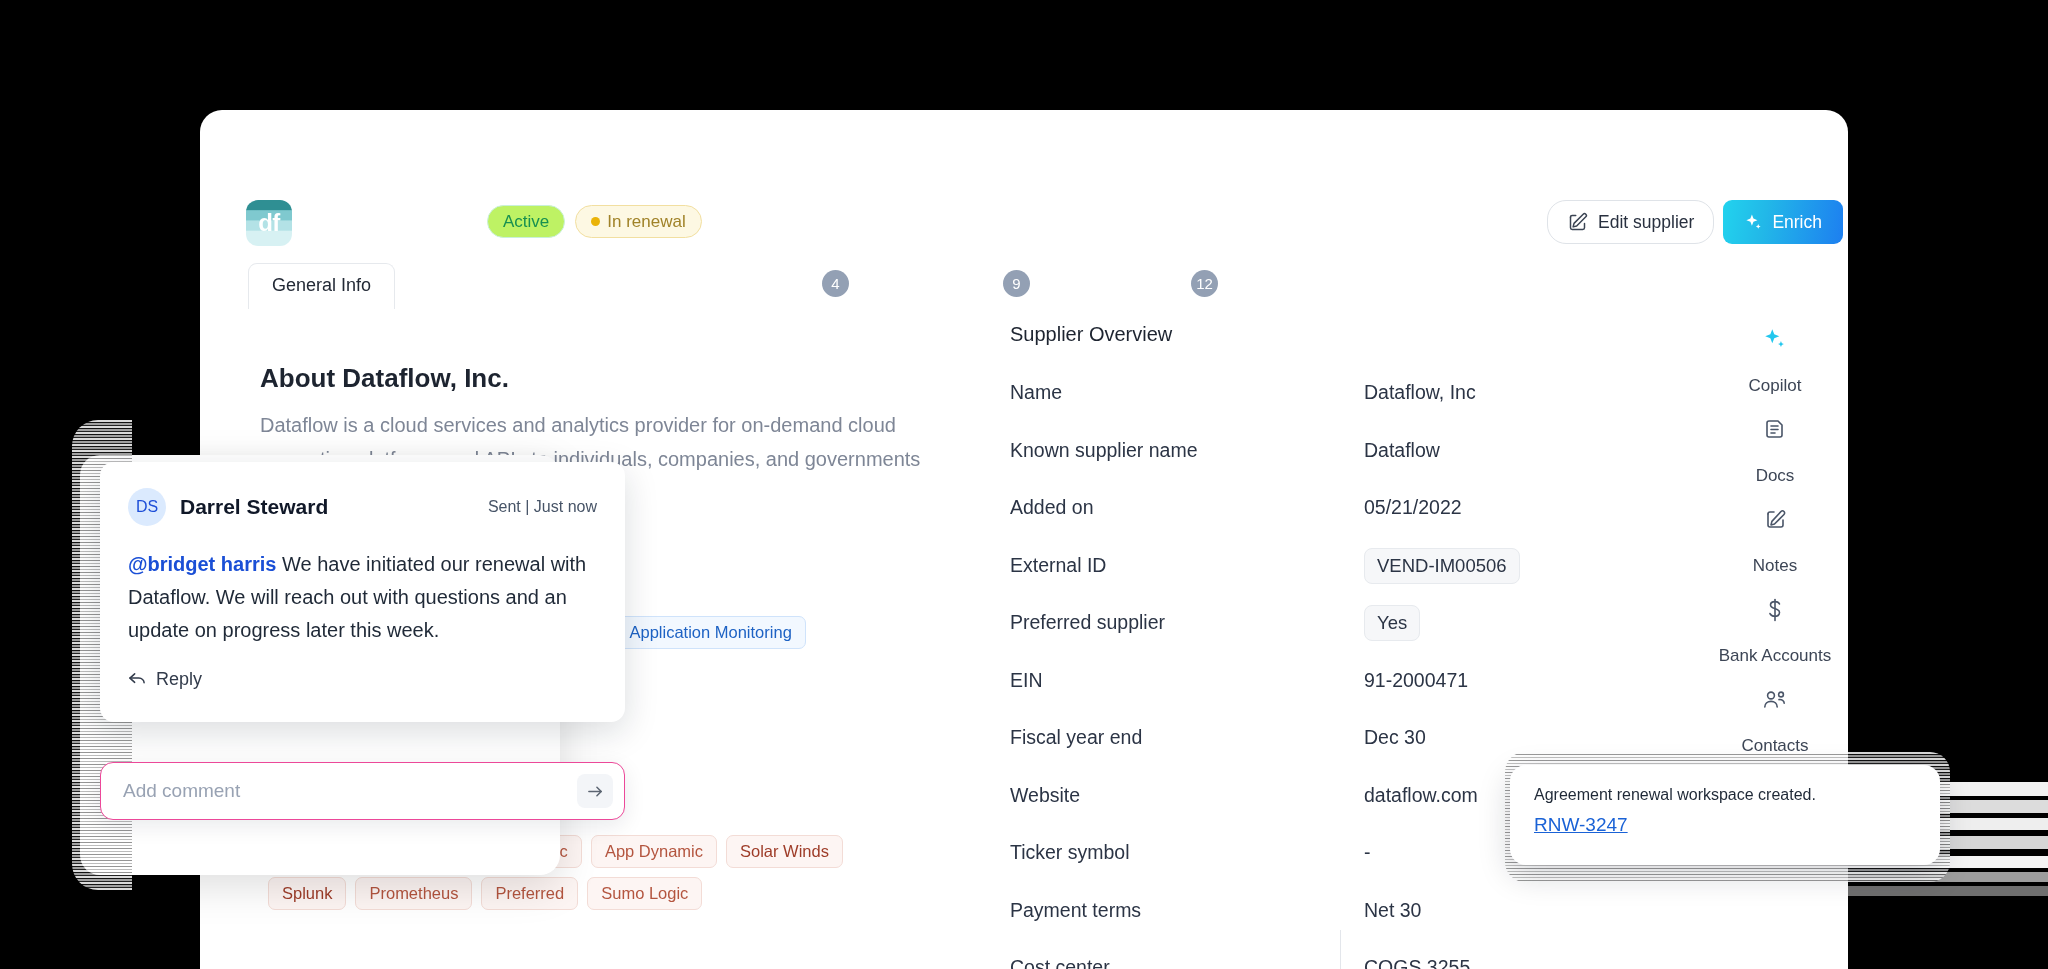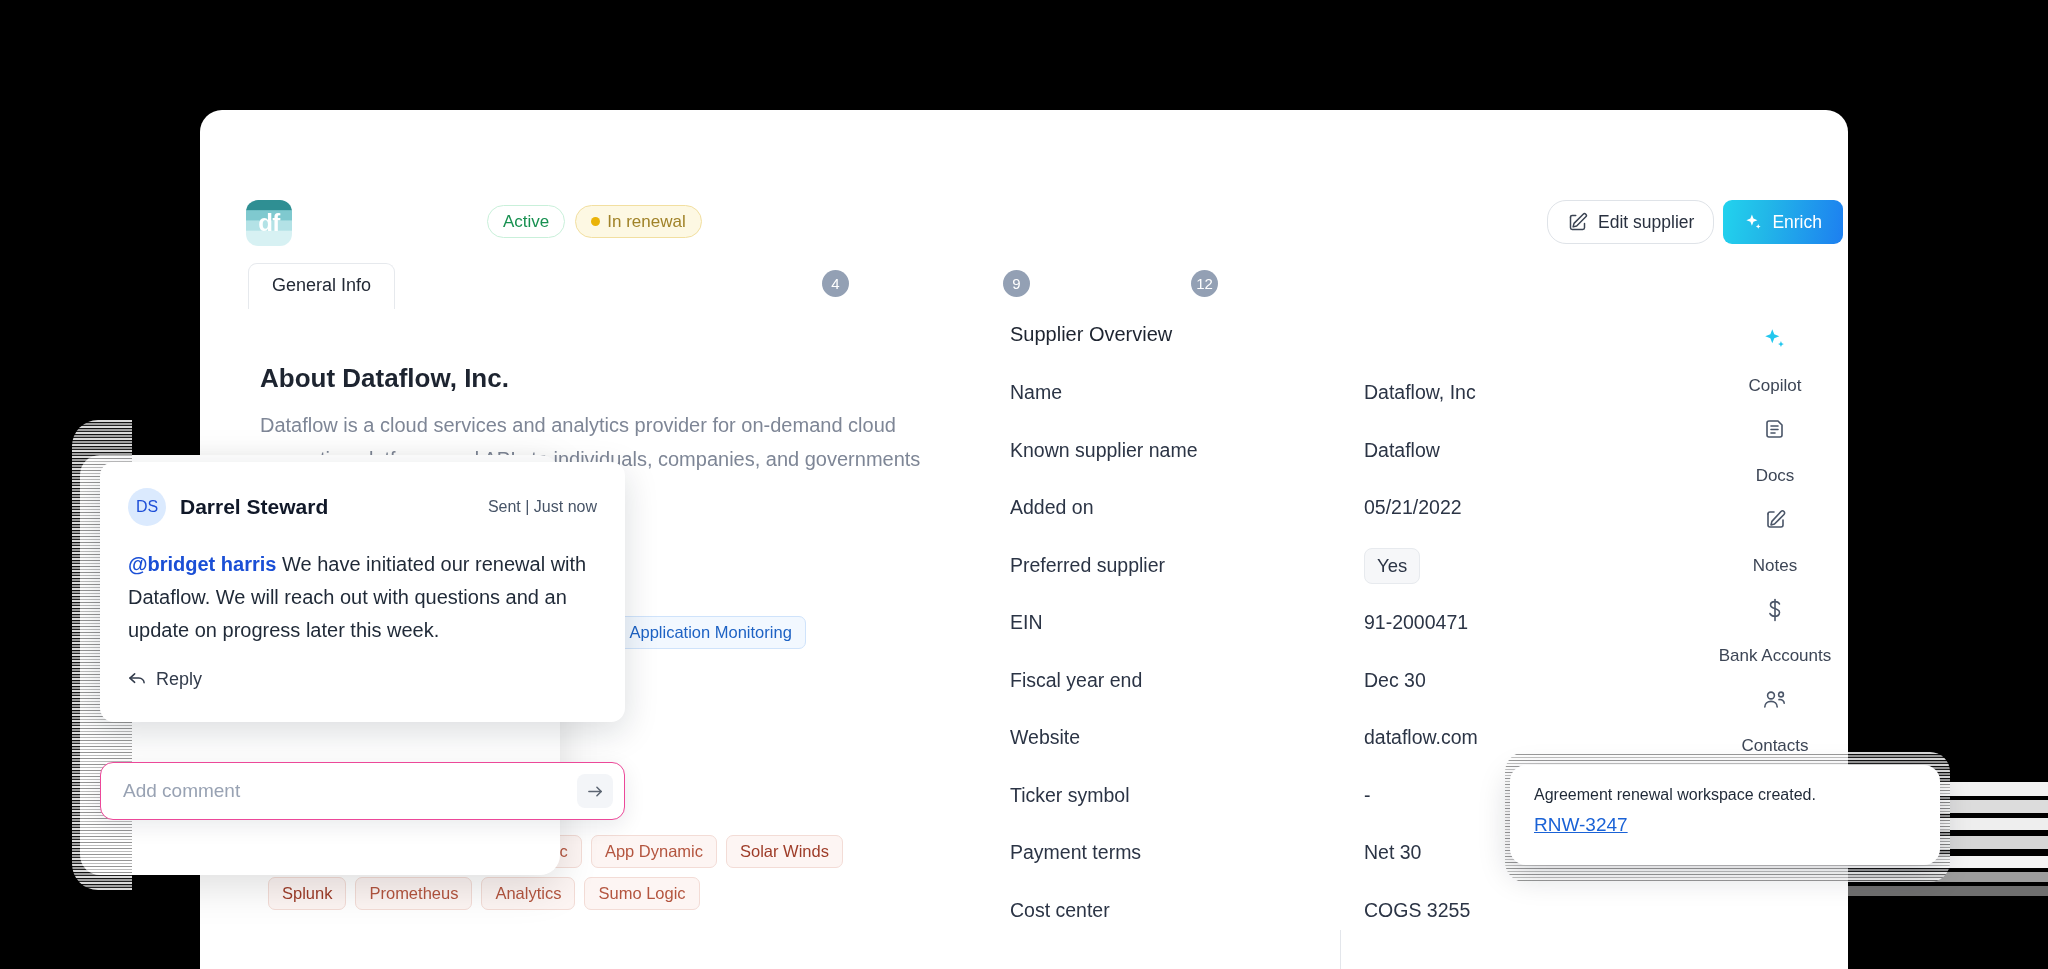--- a/index.html
+++ b/index.html
@@ -43,21 +43,21 @@
     font-size:24px; font-weight:bold; letter-spacing:-0.5px;
     font-family:"Liberation Sans", sans-serif;
   }
 
   .badges { position:absolute; left:487px; top:205px; display:flex; gap:10px; align-items:center; }
   .badge {
     display:flex; align-items:center; gap:7px;
     height:33px; padding:0 15px; border-radius:17px;
     font-size:17px; line-height:33px;
   }
-  .badge.active { background:#ffffff; border:1px solid #c9f0da; color:#179050; }
+  .badge.active { background:#bef264; border:1px solid #c9f0da; color:#179050; }
   .badge.renewal { background:#fdf8e3; border:1px solid #f2dfa0; color:#a08228; }
   .dot-amber { width:9px; height:9px; border-radius:50%; background:#eab308; display:inline-block; }
 
   .hdr-actions { position:absolute; right:205px; top:200px; display:flex; gap:9px; align-items:center; }
   .btn-edit {
     display:flex; align-items:center; gap:10px;
     height:44px; padding:0 19px;
     background:#ffffff; border:1px solid #dfe3e8; border-radius:19px;
     color:#28303f; font-size:17.5px; cursor:pointer;
   }
@@ -274,37 +274,41 @@
     </div>
 
   <div class="chips-red" id="chips-red">
       <div class="chip-red faded">Datadog</div>
       <div class="chip-red faded">Dynatrace</div>
       <div class="chip-red">New Relic</div>
       <div class="chip-red">App Dynamic</div>
       <div class="chip-red strong">Solar Winds</div>
       <div class="chip-red strong">Splunk</div>
       <div class="chip-red">Prometheus</div>
-      <div class="chip-red">Analytics</div>
+      <div class="chip-red">Preferred</div>
       <div class="chip-red">Sumo Logic</div>
     </div>
 
   <div class="panel-title">Supplier Overview</div>
   <div class="rows" id="overview-rows">
       <div class="row">
         <div class="lbl">Name</div>
         <div class="val">Dataflow, Inc</div>
       </div>
       <div class="row">
         <div class="lbl">Known supplier name</div>
         <div class="val">Dataflow</div>
       </div>
       <div class="row">
         <div class="lbl">Added on</div>
         <div class="val">05/21/2022</div>
+      </div>
+      <div class="row">
+        <div class="lbl">External ID</div>
+        <div class="val pill">VEND-IM00506</div>
       </div>
       <div class="row">
         <div class="lbl">Preferred supplier</div>
         <div class="val pill">Yes</div>
       </div>
       <div class="row">
         <div class="lbl">EIN</div>
         <div class="val">91-2000471</div>
       </div>
       <div class="row">

